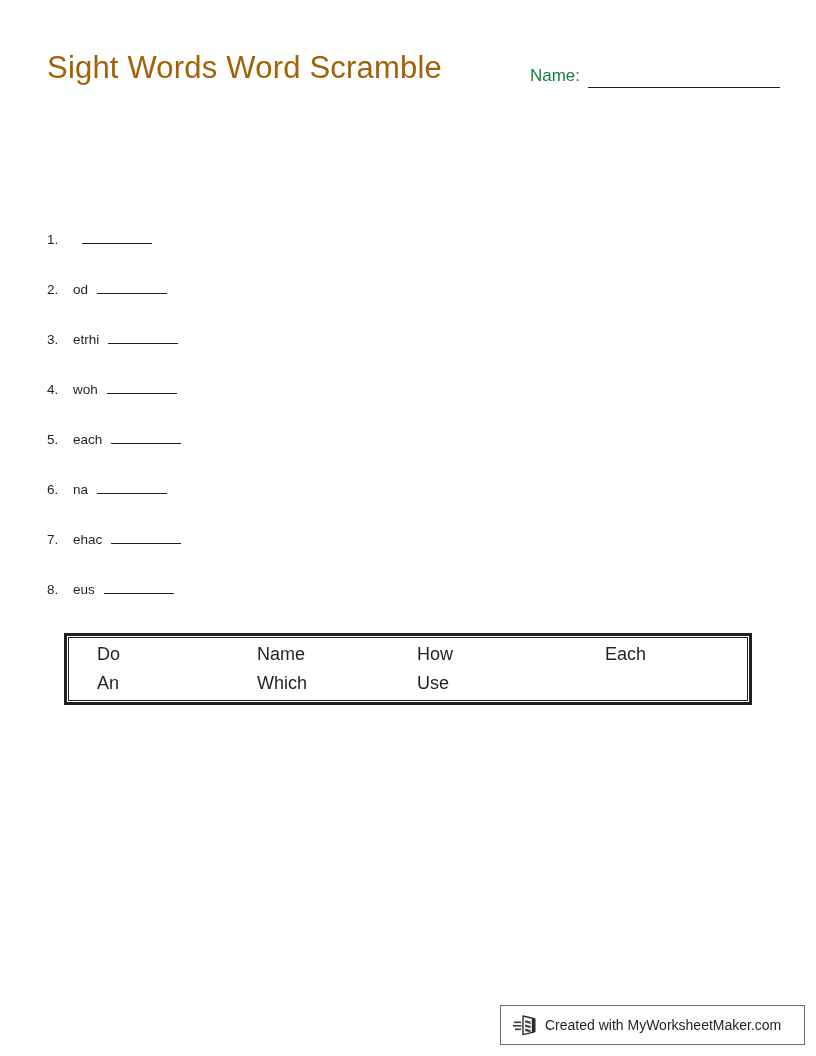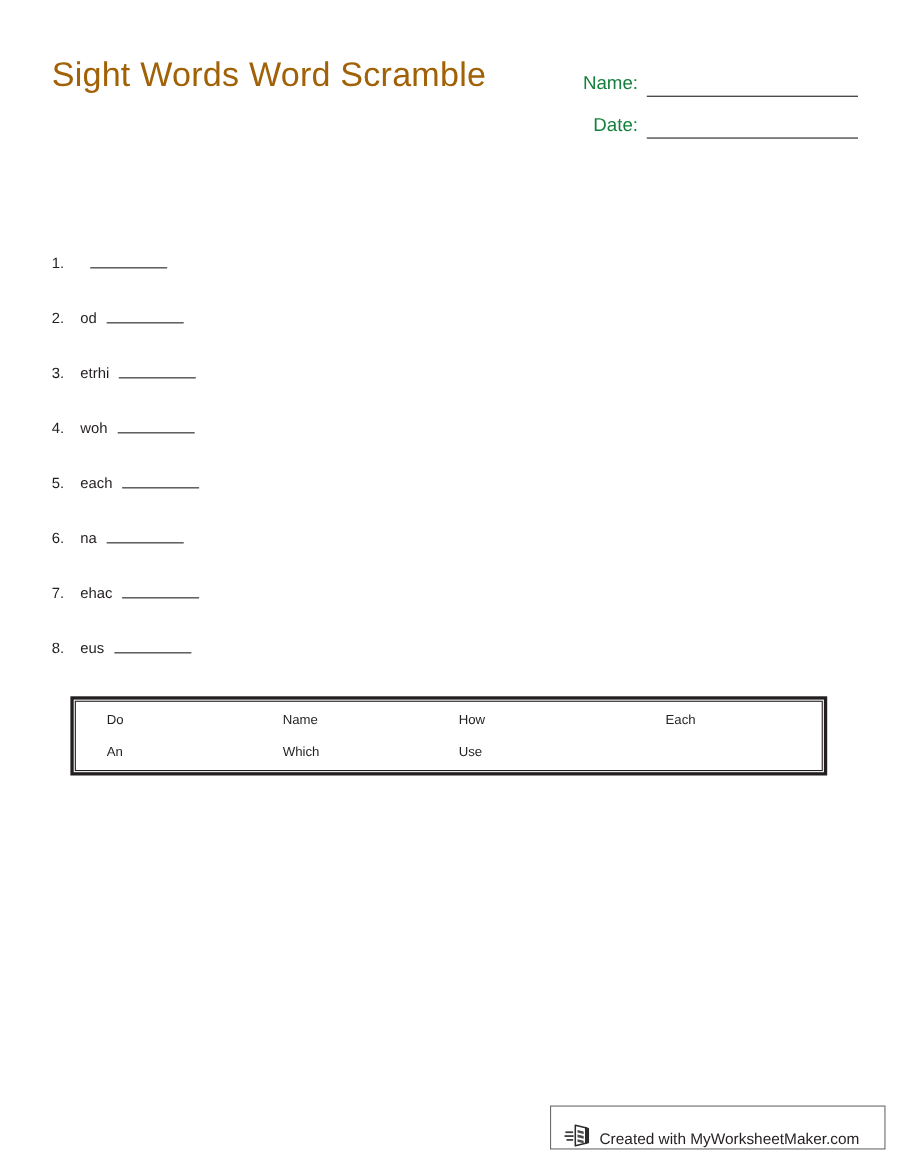--- a/index.html
+++ b/index.html
@@ -137,42 +137,42 @@
     position: absolute;
     left: 0;
     right: 0;
     height: 29px;
     display: block;
   }
   .wb-row.r0 { top: 7px; }
   .wb-row.r1 { top: 36px; }
   .wb-cell {
     position: absolute;
-    font-size: 12px;
+    font-size: 18px;
     color: #231f20;
     line-height: 18px;
     white-space: nowrap;
   }
   .wb-c0 { left: 28px; }
   .wb-c1 { left: 188px; }
   .wb-c2 { left: 348px; }
   .wb-c3 { left: 536px; }
 
   
   .footer-badge {
     position: absolute;
     left: 500px;
     top: 1005px;
     width: 305px;
     height: 40px;
     box-sizing: border-box;
     border: 1.2px solid #6b6b6b;
     background: #ffffff;
     display: flex;
-    align-items: flex-end;
+    align-items: center;
     padding-left: 12px;
   }
   .footer-logo {
     width: 26px;
     height: 24px;
     flex: 0 0 26px;
     margin-right: 6px;
     display: block;
   }
   .footer-text {
@@ -185,24 +185,20 @@
 </head>
 <body>
 
 <div class="page">
 
   <div class="title">Sight Words Word Scramble</div>
 
   <div class="name-date">
     <div class="nd-row">
       <span class="nd-label">Name:</span>
-      <span class="nd-line"></span>
-    </div>
-    <div class="nd-row">
-      <span class="nd-label">Date:</span>
       <span class="nd-line"></span>
     </div>
   </div>
 
 
   <div class="questions">
 
     <div class="q-row">
       <span class="q-num">1.</span>
       <span class="q-word"></span>

